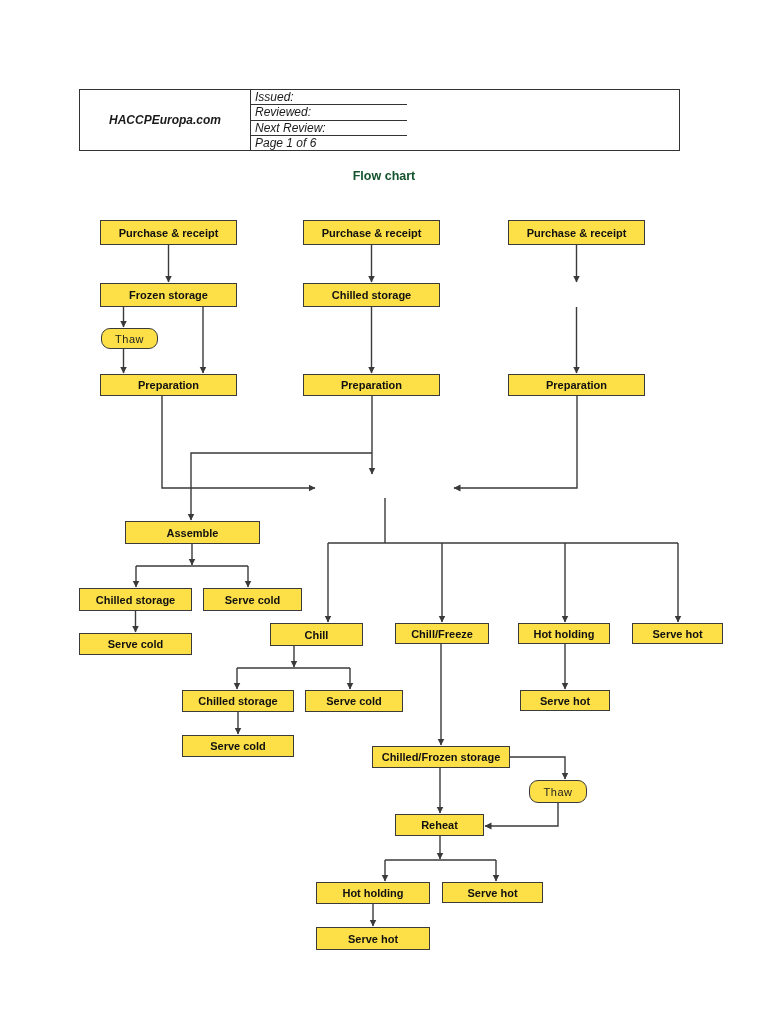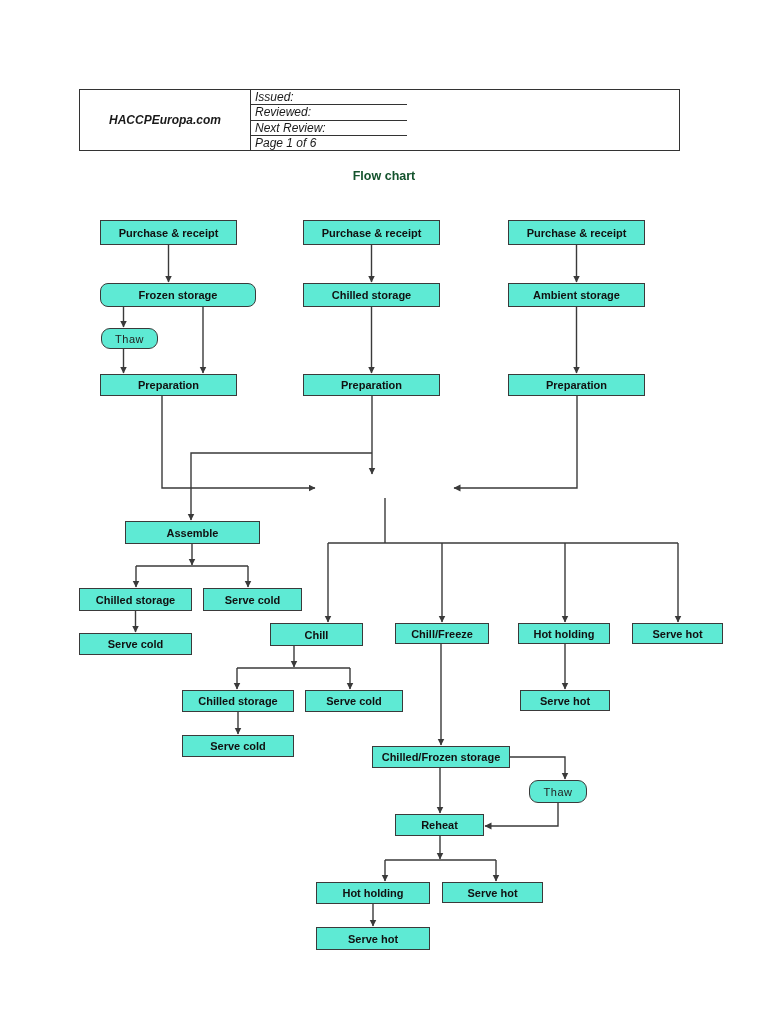--- a/index.html
+++ b/index.html
@@ -28,21 +28,21 @@
   
   .chart-title{
     position:absolute;left:0;top:169px;width:768px;text-align:center;
     font-weight:bold;font-size:12.5px;color:#14532d;
   }
 
   
   .chart{position:absolute;left:0;top:0;width:768px;height:1024px;}
   .chart svg{position:absolute;left:0;top:0;}
   .node{
-    position:absolute;box-sizing:border-box;background:#5eead4;
+    position:absolute;box-sizing:border-box;background:#fde047;
     border:1.5px solid #3a3a3a;display:flex;align-items:center;justify-content:center;
     font-weight:bold;font-size:11px;color:#111;white-space:nowrap;z-index:2;
   }
   .node.plain{font-weight:normal;font-size:11px;letter-spacing:.5px;color:#222;border-radius:9px;}
   polyline{fill:none;stroke:#3a3a3a;stroke-width:1.4px;}
 </style>
 </head>
 <body>
 
 <div class="page">
@@ -101,23 +101,22 @@
         <polyline points="558,803 558,826 485,826" marker-end="url(#arrow)"></polyline>
         <polyline points="440,836 440,859" marker-end="url(#arrow)"></polyline>
         <polyline points="385,860 496,860"></polyline>
         <polyline points="385,860 385,881" marker-end="url(#arrow)"></polyline>
         <polyline points="496,860 496,881" marker-end="url(#arrow)"></polyline>
         <polyline points="373,904 373,926" marker-end="url(#arrow)"></polyline>
       </svg>
   <div class="node" style="left: 100px; top: 220px; width: 137px; height: 25px;">Purchase &amp; receipt</div>
       <div class="node" style="left: 303px; top: 220px; width: 137px; height: 25px;">Purchase &amp; receipt</div>
       <div class="node" style="left: 508px; top: 220px; width: 137px; height: 25px;">Purchase &amp; receipt</div>
-      <div class="node" style="left: 100px; top: 283px; width: 156px; height: 24px; border-radius: 8px;">Frozen storage</div>
+      <div class="node" style="left: 100px; top: 283px; width: 137px; height: 24px;">Frozen storage</div>
       <div class="node" style="left: 303px; top: 283px; width: 137px; height: 24px;">Chilled storage</div>
-      <div class="node" style="left: 508px; top: 283px; width: 137px; height: 24px;">Ambient storage</div>
       <div class="node plain" style="left: 101px; top: 328px; width: 57px; height: 21px;">Thaw</div>
       <div class="node" style="left: 100px; top: 374px; width: 137px; height: 22px;">Preparation</div>
       <div class="node" style="left: 303px; top: 374px; width: 137px; height: 22px;">Preparation</div>
       <div class="node" style="left: 508px; top: 374px; width: 137px; height: 22px;">Preparation</div>
       <div class="node" style="left: 125px; top: 521px; width: 135px; height: 23px;">Assemble</div>
       <div class="node" style="left: 79px; top: 588px; width: 113px; height: 23px;">Chilled storage</div>
       <div class="node" style="left: 203px; top: 588px; width: 99px; height: 23px;">Serve cold</div>
       <div class="node" style="left: 79px; top: 633px; width: 113px; height: 22px;">Serve cold</div>
       <div class="node" style="left: 270px; top: 623px; width: 93px; height: 23px;">Chill</div>
       <div class="node" style="left: 395px; top: 623px; width: 94px; height: 21px;">Chill/Freeze</div>

